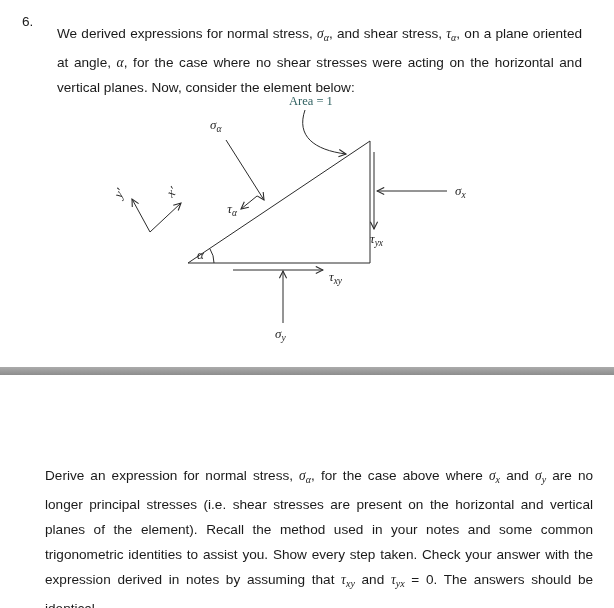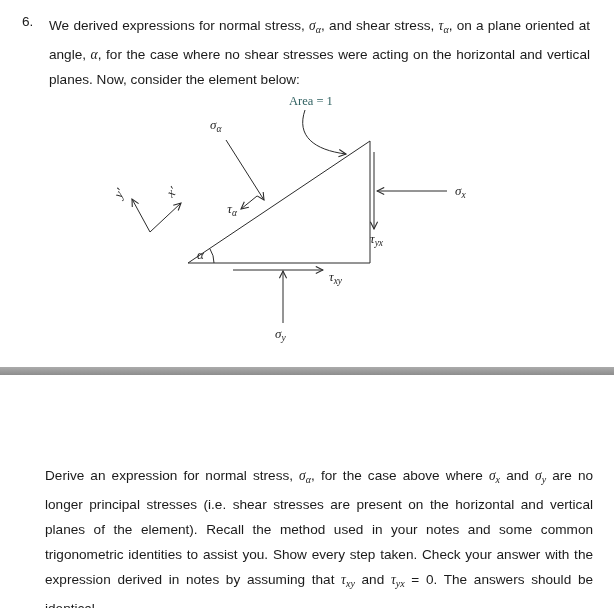--- a/index.html
+++ b/index.html
@@ -15,21 +15,21 @@
   .problem {
     position: absolute;
     top: 9px;
     left: 22px;
     width: 572px;
     display: flex;
     font-size: 13.6px;
     line-height: 25px;
   }
   .pnum { flex: 0 0 23px; }
-  .ptext { margin: 4px; flex: 1; text-align: justify; }
+  .ptext { margin: 12px; flex: 1; text-align: justify; }
   .question {
     position: absolute;
     top: 463px;
     left: 45px;
     width: 548px;
     font-size: 13.6px;
     line-height: 25px;
     text-align: justify;
   }
   .mvar {

